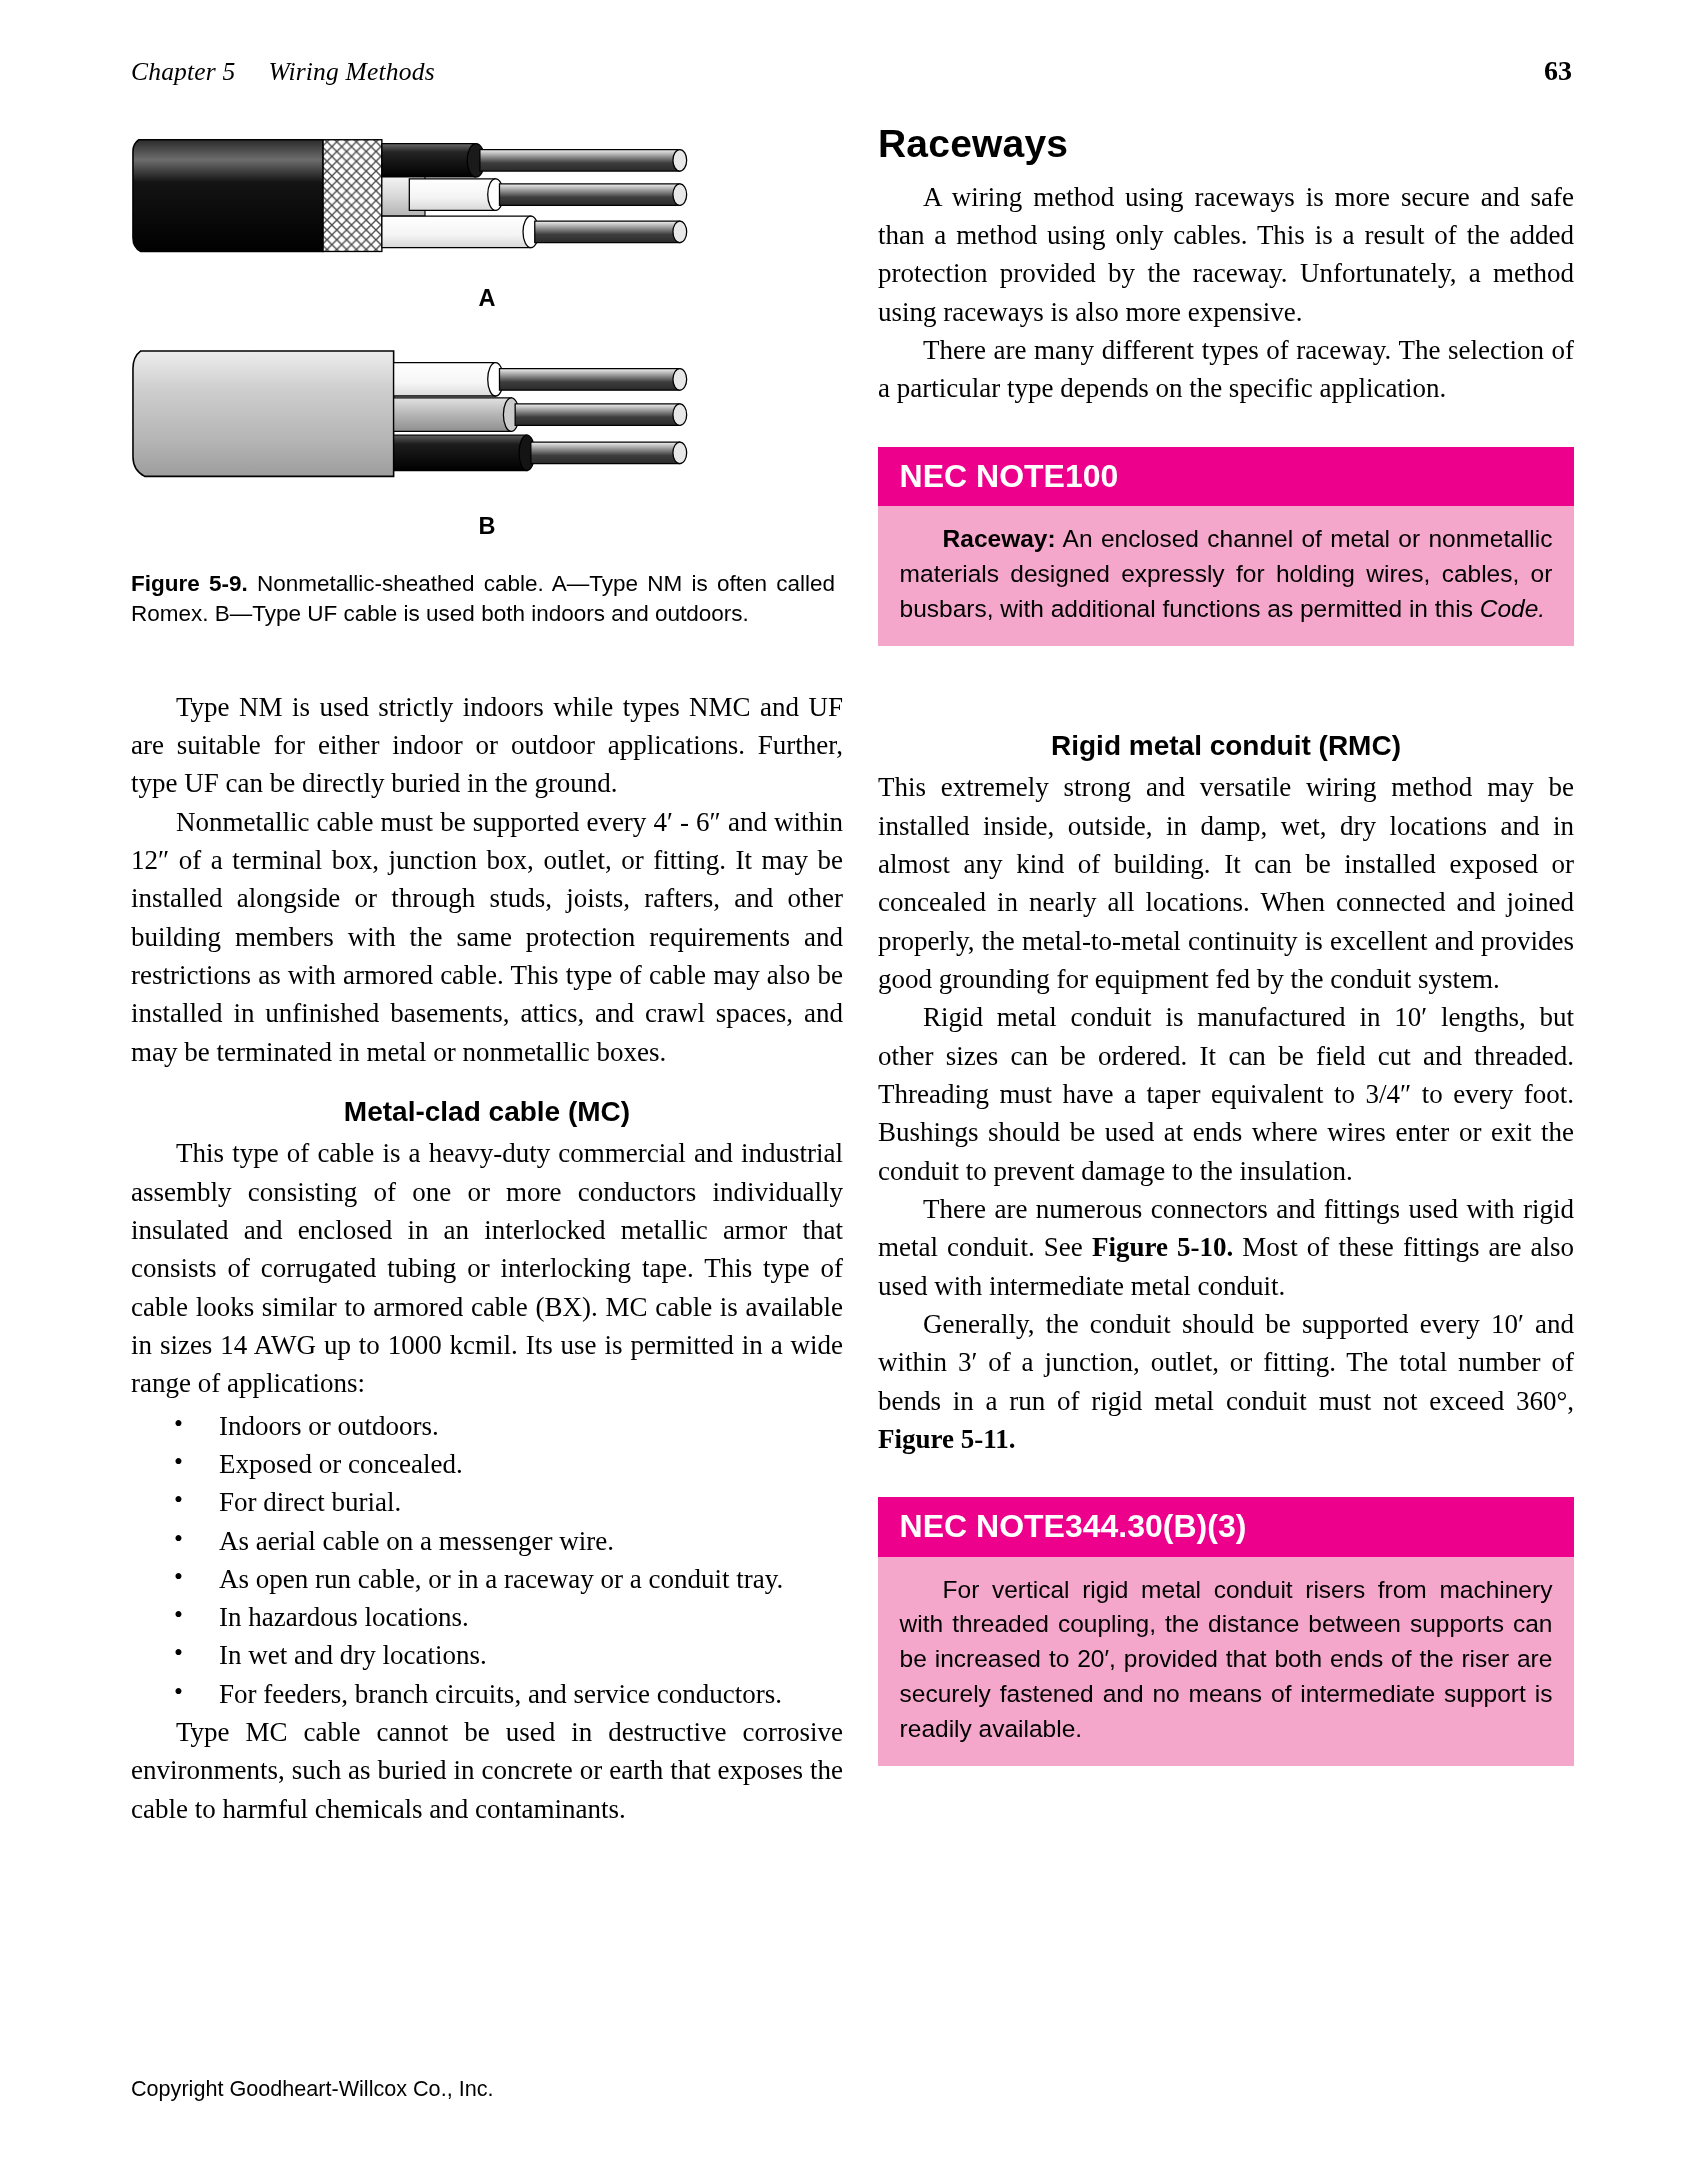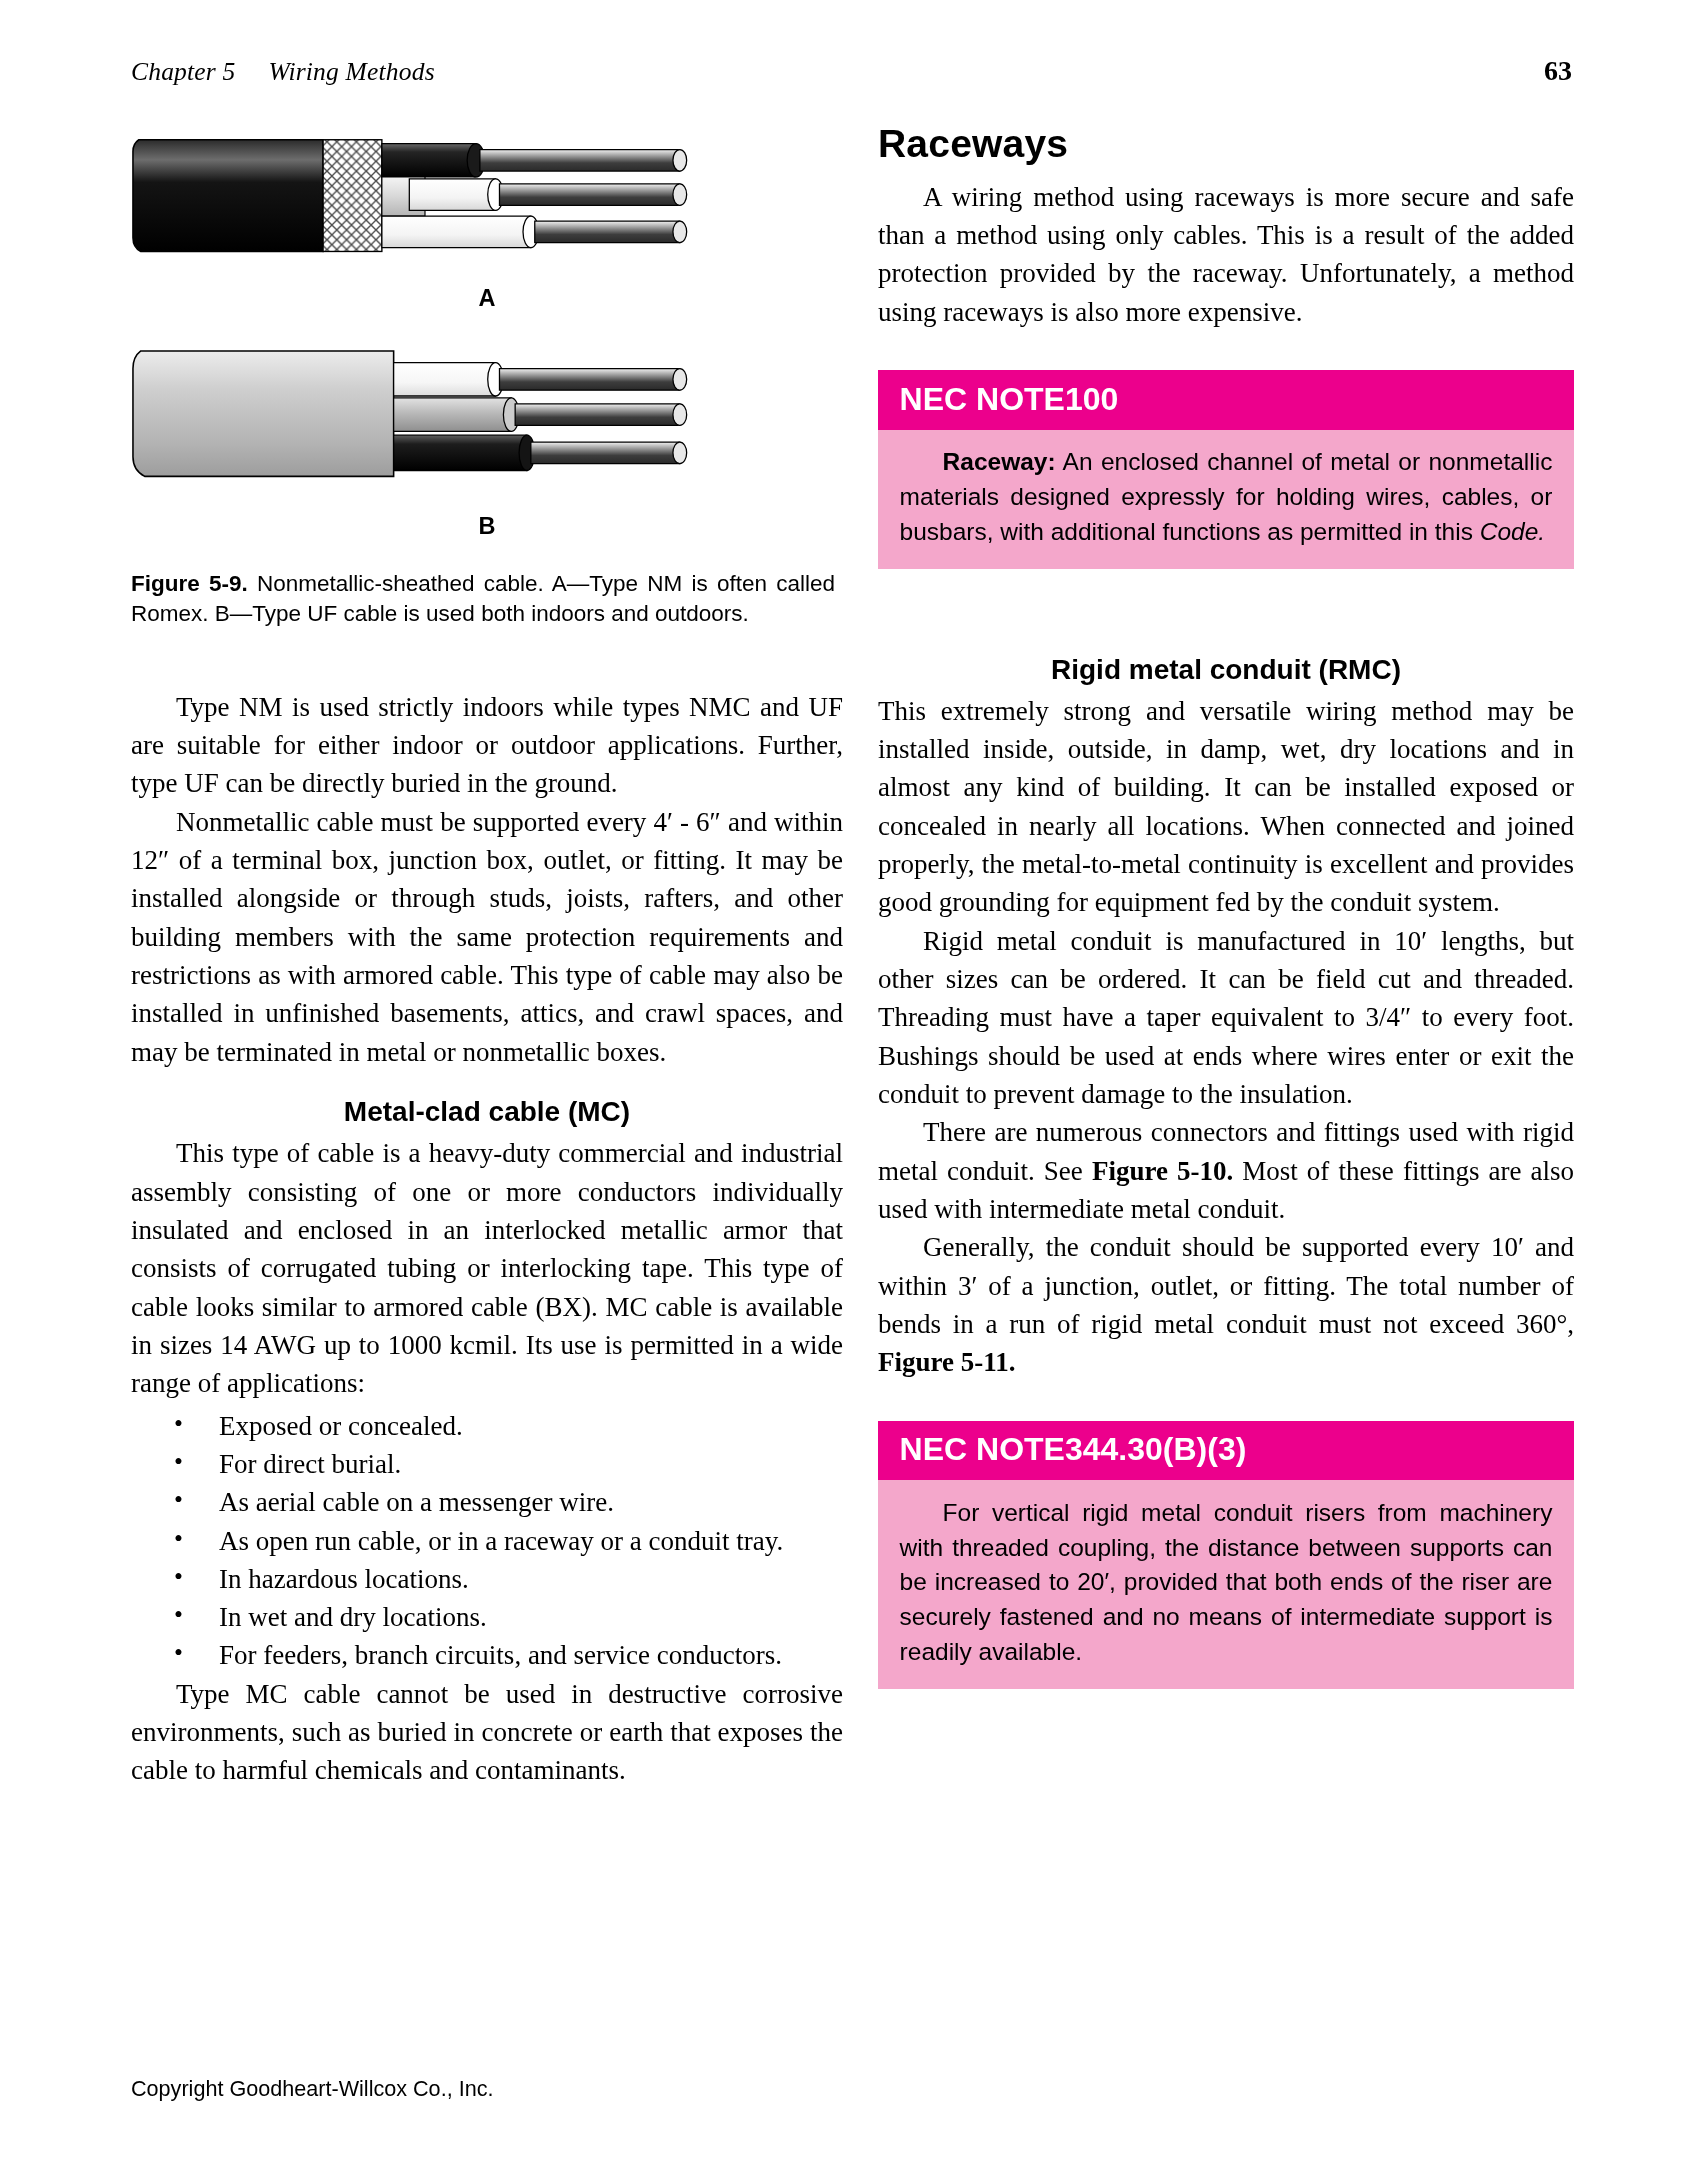--- a/index.html
+++ b/index.html
@@ -305,37 +305,39 @@
     <div class="spacer-lg"></div>
 
     <p class="body">Type NM is used strictly indoors while types NMC and UF are suitable for either indoor or outdoor applications. Further, type UF can be directly buried in the ground.</p>
     <p class="body">Nonmetallic cable must be supported every 4′ - 6″ and within 12″ of a terminal box, junction box, outlet, or fitting. It may be installed alongside or through studs, joists, rafters, and other building members with the same protection requirements and restrictions as with armored cable. This type of cable may also be installed in unfinished basements, attics, and crawl spaces, and may be terminated in metal or nonmetallic boxes.</p>
 
     <h2 class="section">Metal-clad cable (MC)</h2>
 
     <p class="body">This type of cable is a heavy-duty commercial and industrial assembly consisting of one or more conductors individually insulated and enclosed in an interlocked metallic armor that consists of corrugated tubing or interlocking tape. This type of cable looks similar to armored cable (BX). MC cable is available in sizes 14 AWG up to 1000 kcmil. Its use is permitted in a wide range of applications:</p>
 
     <ul class="bullets">
+      <li>Indoors or outdoors.</li>
       <li>Exposed or concealed.</li>
       <li>For direct burial.</li>
       <li>As aerial cable on a messenger wire.</li>
       <li>As open run cable, or in a raceway or a conduit tray.</li>
       <li>In hazardous locations.</li>
       <li>In wet and dry locations.</li>
       <li>For feeders, branch circuits, and service conductors.</li>
     </ul>
 
     <p class="body">Type MC cable cannot be used in destructive corrosive environments, such as buried in concrete or earth that exposes the cable to harmful chemicals and contaminants.</p>
   </div>
 
   <div class="col-right">
 
     <h1 class="head">Raceways</h1>
 
     <p class="body">A wiring method using raceways is more secure and safe than a method using only cables. This is a result of the added protection provided by the raceway. Unfortunately, a method using raceways is also more expensive.</p>
+    <p class="body">There are many different types of raceway. The selection of a particular type depends on the specific application.</p>
 
     <div class="spacer-md"></div>
 
     <div class="nec">
       <div class="nec-head">
         <span>NEC NOTE</span>
         <span>100</span>
       </div>
       <div class="nec-body"><b>Raceway:</b><span> An enclosed channel of metal or nonmetallic materials designed expressly for holding wires, cables, or busbars, with additional functions as permitted in this </span><i>Code.</i></div>
     </div>

